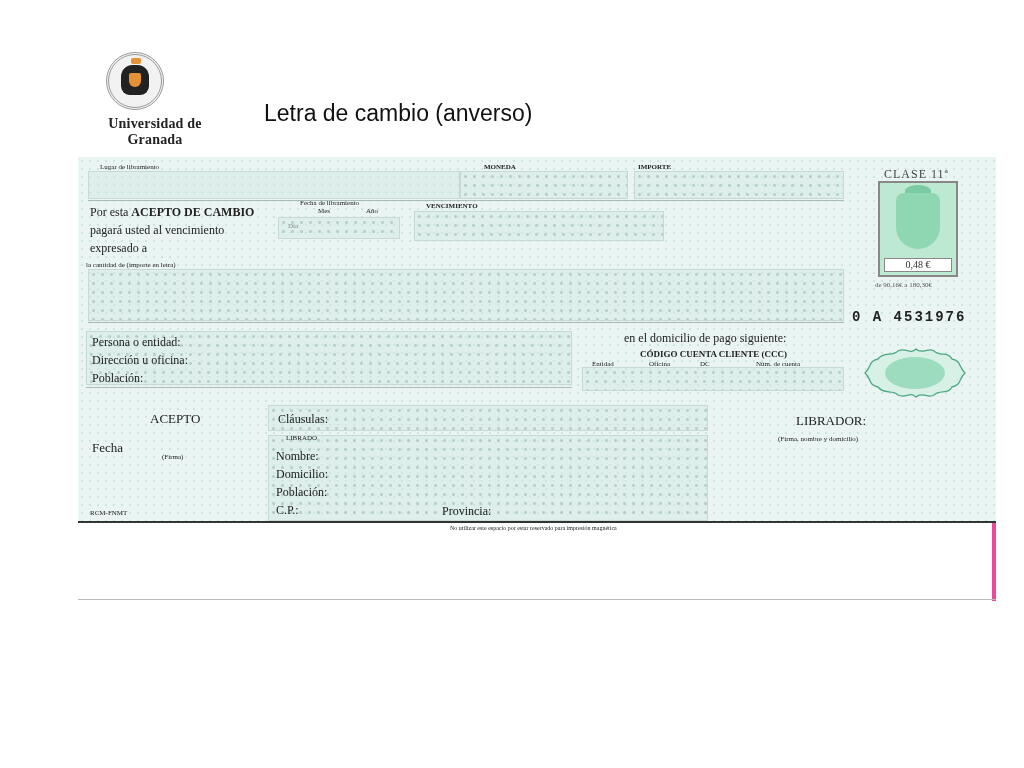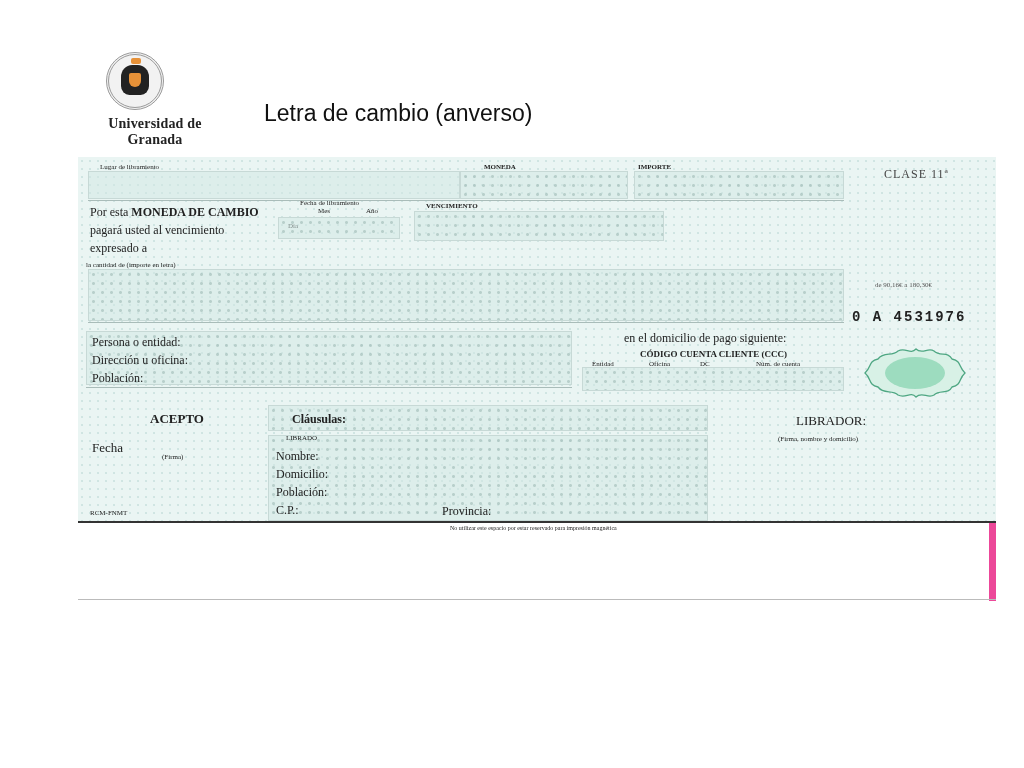--- a/index.html
+++ b/index.html
@@ -15,21 +15,21 @@
     background: #e69138; border-radius: 2px 2px 6px 6px; }
   .logo-seal .crown { position: absolute; left: 22px; top: 3px; width: 10px; height: 6px;
     background: #e69138; border-radius: 2px; }
   .logo-name { margin-top: 6px; font-size: 14px; font-weight: bold; color: #222;
     font-family: "Liberation Serif", serif; letter-spacing: 0.2px; margin-left: 41px; }
 
   .slide-title { position: absolute; left: 264px; top: 100px; font-family: "Liberation Sans", sans-serif;
     font-size: 23px; color: #111; }
 
   .cheque { position: absolute; left: 78px; top: 157px; width: 918px; height: 444px;
-    background: #ffffff; border-right: 7px solid #ec4899; }
+    background: #ffffff; border-right: 4px solid #ec4899; }
   .cheque-top { position: absolute; left: 0; top: 0; width: 918px; height: 365px;
     background: #eaf5f3;
     background-image: radial-gradient(circle, rgba(160,200,195,0.35) 1px, transparent 1.5px);
     background-size: 8px 8px; }
   .mag-line { position: absolute; left: 0; top: 364px; width: 918px; height: 2px; background: #333; }
   .bottom-line { position: absolute; left: 0; top: 442px; width: 918px; height: 1px; background: #bbb; }
 
   .box { position: absolute; border: 1px solid #c7d9d6; background: rgba(210,232,228,0.55); }
   .box.dotted {
     background-image: radial-gradient(circle, rgba(140,170,165,0.45) 1.2px, transparent 1.7px);
@@ -76,21 +76,21 @@
 
   <div class="t xs" style="left:22px; top:6px;">Lugar de libramiento</div>
   <div class="box" style="left:10px; top:14px; width:372px; height:28px;"></div>
   <div class="t xs b" style="left:406px; top:6px;">MONEDA</div>
   <div class="box dotted" style="left:382px; top:14px; width:168px; height:28px;"></div>
   <div class="t xs b" style="left:560px; top:6px;">IMPORTE</div>
   <div class="box dotted" style="left:556px; top:14px; width:210px; height:28px;"></div>
   <div class="hline" style="left:10px; top:43px; width:756px;"></div>
 
   <div class="t m" style="left:12px; top:48px;">
-    <span>Por esta </span><span class="b">MONEDA DE CAMBIO</span>
+    <span>Por esta </span><span class="b">ACEPTO DE CAMBIO</span>
   </div>
   <div class="t m" style="left:12px; top:66px;">pagará usted al vencimiento</div>
   <div class="t m" style="left:12px; top:84px;">expresado a</div>
 
   <div class="t xs" style="left:222px; top:42px;">Fecha de libramiento</div>
   <div class="t xs" style="left:210px; top:65px;">Día</div>
   <div class="t xs" style="left:240px; top:50px;">Mes</div>
   <div class="t xs" style="left:288px; top:50px;">Año</div>
   <div class="box dotted" style="left:200px; top:60px; width:122px; height:22px;"></div>
 
@@ -108,39 +108,44 @@
   <div class="hline" style="left:8px; top:230px; width:486px;"></div>
 
   <div class="t m" style="left:546px; top:174px;">en el domicilio de pago siguiente:</div>
   <div class="t s b" style="left:562px; top:192px;">CÓDIGO CUENTA CLIENTE (CCC)</div>
   <div class="t xs" style="left:514px; top:203px;">Entidad</div>
   <div class="t xs" style="left:571px; top:203px;">Oficina</div>
   <div class="t xs" style="left:622px; top:203px;">DC</div>
   <div class="t xs" style="left:678px; top:203px;">Núm. de cuenta</div>
   <div class="box dotted" style="left:504px; top:210px; width:262px; height:24px;"></div>
 
-  <div class="t l" style="left:72px; top:254px;font-weight:bold;">ACEPTO</div>
+  <div class="t l" style="left:72px; top:254px;">ACEPTO</div>
   <div class="t l" style="left:14px; top:283px;">Fecha</div>
   <div class="t xs" style="left:84px; top:296px;">(Firma)</div>
   <div class="t xs" style="left:12px; top:352px;text-align:center;">RCM-FNMT</div>
 
   <div class="box dotted" style="left:190px; top:248px; width:440px; height:26px;"></div>
-  <div class="t m" style="left:214px; top:255px;font-weight:bold;">Cláusulas:</div>
+  <div class="t m" style="left:200px; top:255px;">Cláusulas:</div>
   <div class="box dotted" style="left:190px; top:278px; width:440px; height:86px;"></div>
   <div class="t xs" style="left:208px; top:277px;">LIBRADO</div>
   <div class="t m" style="left:198px; top:292px;">Nombre:</div>
   <div class="t m" style="left:198px; top:310px;">Domicilio:</div>
   <div class="t m" style="left:198px; top:328px;">Población:</div>
   <div class="t m" style="left:198px; top:346px;">C.P.:</div>
   <div class="t m" style="left:364px; top:347px;">Provincia:</div>
 
   <div class="t l" style="left:718px; top:256px;">LIBRADOR:</div>
   <div class="t xs" style="left:700px; top:278px;">(Firma, nombre y domicilio)</div>
 
   <div class="t m" style="left:806px; top:10px; color:#444; letter-spacing:1px;">CLASE 11ª</div>
+  <div class="stamp-frame">
+    <div class="crown2"></div>
+    <div class="crest"></div>
+    <div class="price">0,48 €</div>
+  </div>
   <div class="t xs" style="left:797px; top:124px; color:#555;">de 90,16€ a 180,30€</div>
   <div class="serial">0 A 4531976</div>
 
   <svg class="seal-shape" viewBox="0 0 110 56">
     <path d="M5,28 C12,22 8,16 18,14 C24,6 32,12 38,6 C46,2 50,10 56,4 C62,10 68,2 74,6 C80,12 88,6 92,14 C102,16 98,22 105,28 C98,34 102,40 92,42 C88,50 80,44 74,50 C68,54 62,46 56,52 C50,46 46,54 38,50 C32,44 24,50 18,42 C8,40 12,34 5,28 Z" fill="#d8f1e6" stroke="#4fa783" stroke-width="1.3"></path>
     <ellipse cx="55" cy="28" rx="30" ry="16" fill="#9ddcbf"></ellipse>
   </svg>
 
   <div class="mag-line"></div>
   <div class="t xs" style="left:372px; top:368px; font-size:6px;">No utilizar este espacio por estar reservado para impresión magnética</div>

